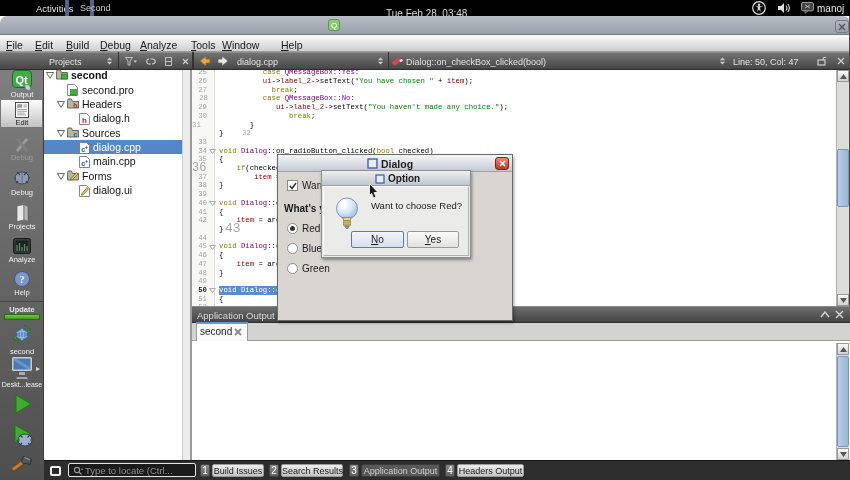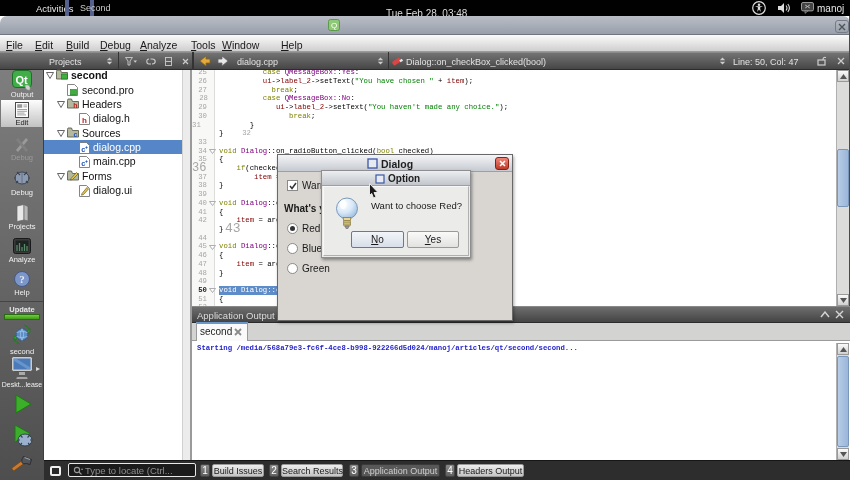--- a/index.html
+++ b/index.html
@@ -338,21 +338,20 @@
 <svg class="ab" style="left:835px;top:310px" width="9" height="9" viewBox="0 0 9 9">
       <path d="M1 1 L8 8 M8 1 L1 8" stroke="#d5d5d5" stroke-width="1.4"></path>
     </svg>
 <div class="ab" style="left:192px;top:323px;width:658px;height:18px;background:#d3d3d1;border-bottom:1px solid #9a9a9a;box-sizing:border-box;"></div>
 <div class="ab" style="left:196px;top:322px;width:52px;height:19px;background:#fafafa;border:1px solid #9a9a9a;border-bottom:none;border-top:2px solid #6a96c8;box-sizing:border-box;"></div>
 <div class="ab" style="left:200px;top:326px;font-size:10px;color:#222;">second</div>
 <svg class="ab" style="left:234px;top:328px" width="8" height="8" viewBox="0 0 8 8">
       <path d="M1 1 L7 7 M7 1 L1 7" stroke="#8a8a8a" stroke-width="1.8"></path>
     </svg>
 <div class="ab" style="left:192px;top:341px;width:658px;height:119px;background:#fff;"></div>
-<div class="ab mono" style="left:197px;top:344px;font-size:7.3px;font-weight:bold;color:#2222cc;white-space:pre;">Starting /media/568a79e3-fc6f-4ce8-b998-922266d5d024/manoj/articles/qt/second/second...</div>
 
 <div class="ab" style="left:836px;top:343px;width:13px;height:117px;background:#dcdcda;border-left:1px solid #b0b0b0;box-sizing:border-box;"></div>
 <div class="ab" style="left:837px;top:343px;width:12px;height:12px;background:linear-gradient(#fafafa,#d0d0d0);border:1px solid #999;box-sizing:border-box;"></div>
 <svg class="ab" style="left:840px;top:347px" width="7" height="5" viewBox="0 0 7 5">
       <path d="M3.5 0 L7 5 L0 5 Z" fill="#555"></path>
     </svg>
 <div class="ab" style="left:837px;top:448px;width:12px;height:12px;background:linear-gradient(#fafafa,#d0d0d0);border:1px solid #999;box-sizing:border-box;"></div>
 <svg class="ab" style="left:840px;top:452px" width="7" height="5" viewBox="0 0 7 5">
       <path d="M3.5 5 L7 0 L0 0 Z" fill="#555"></path>
     </svg>

